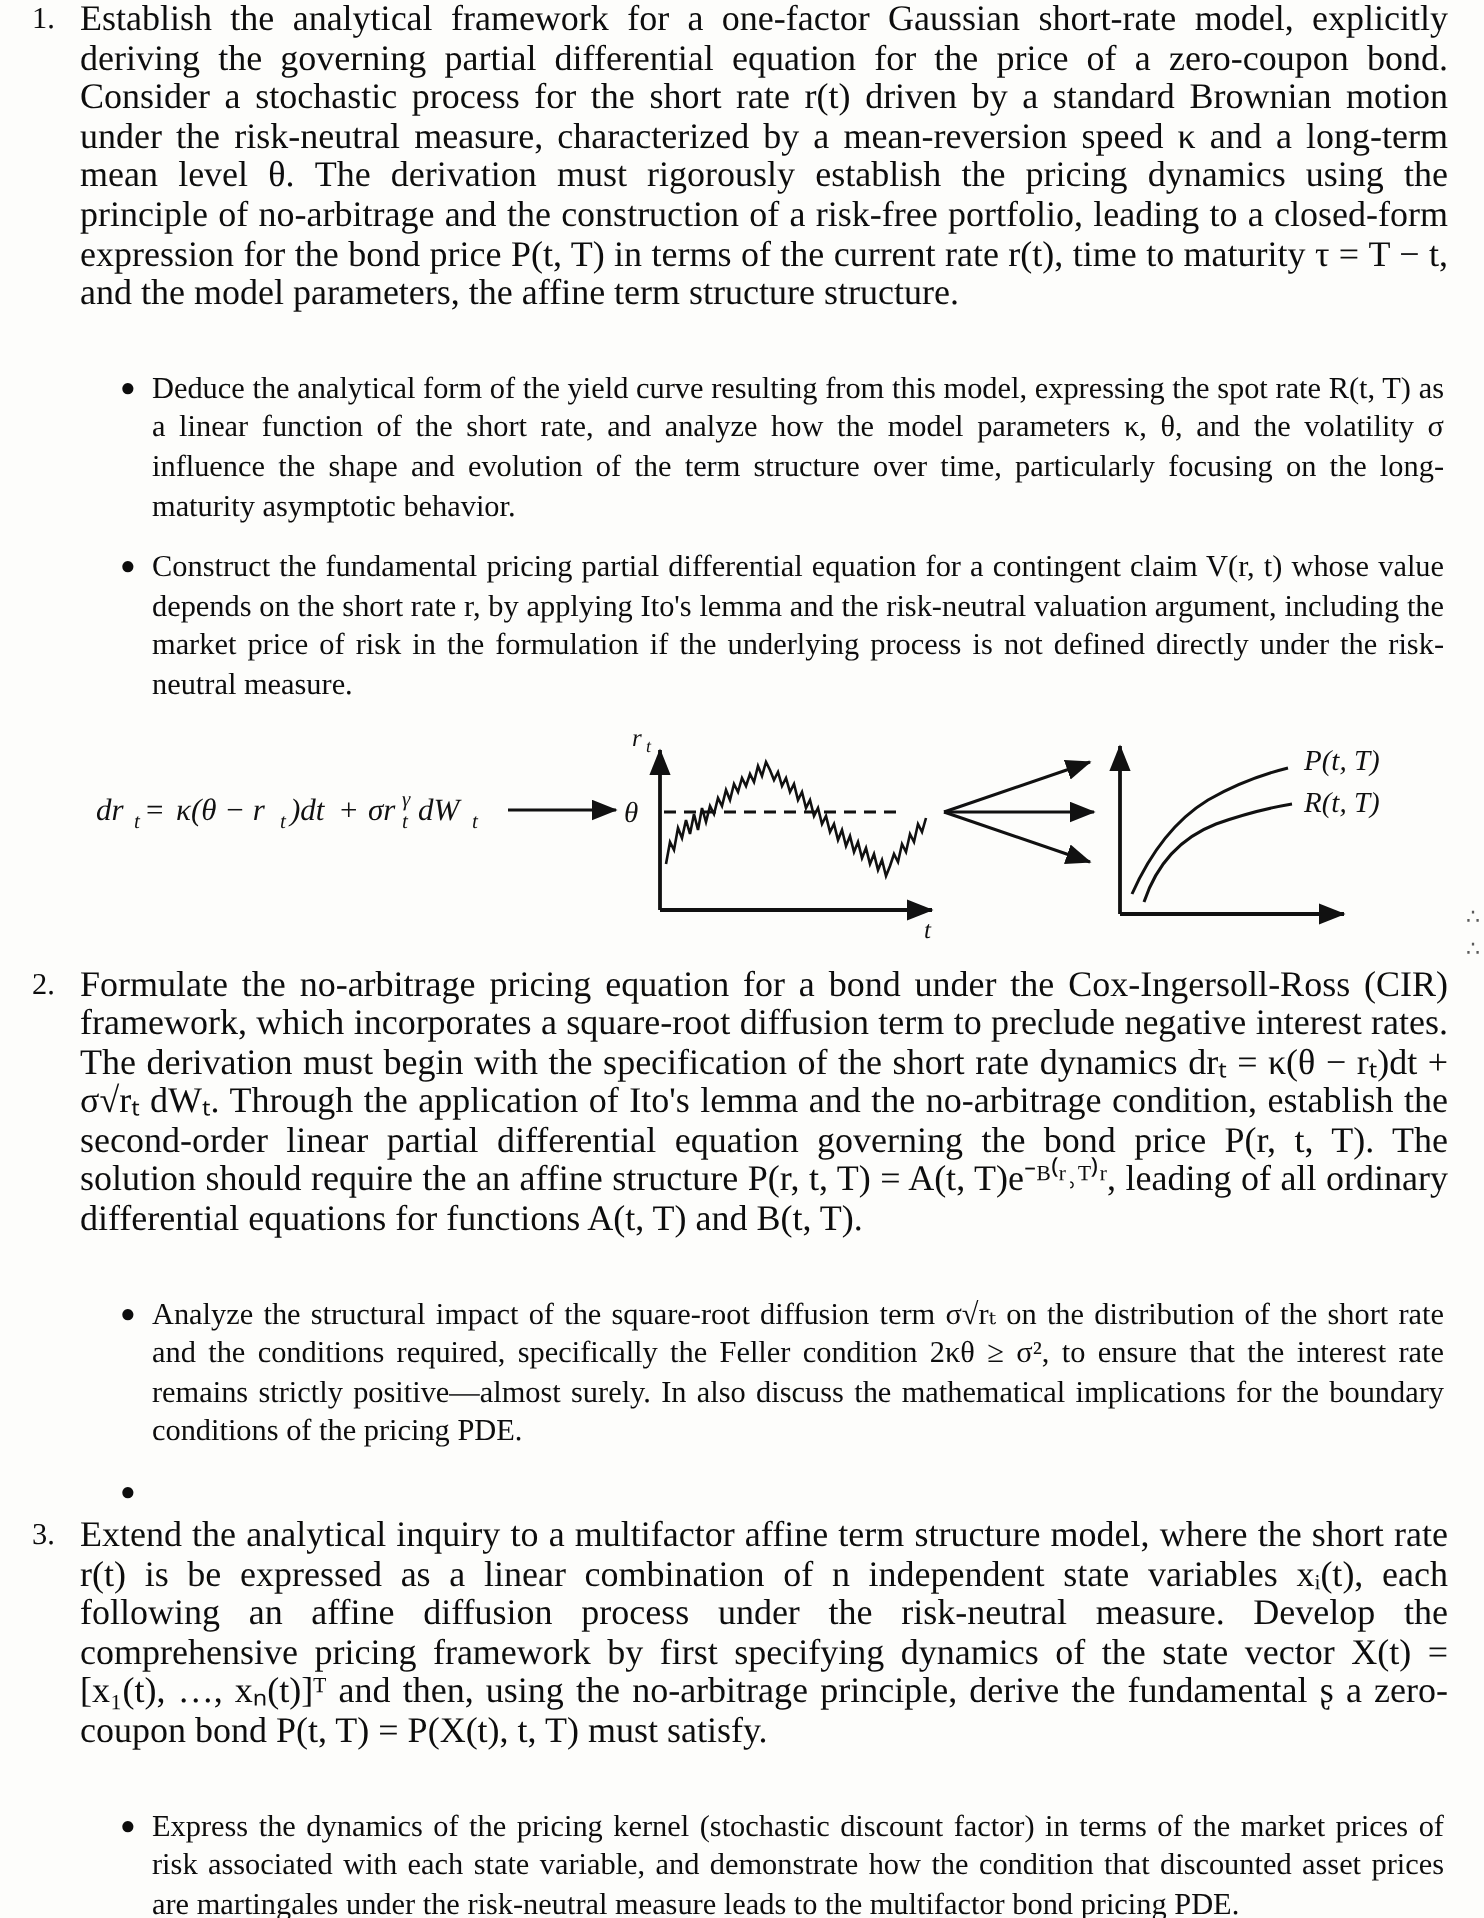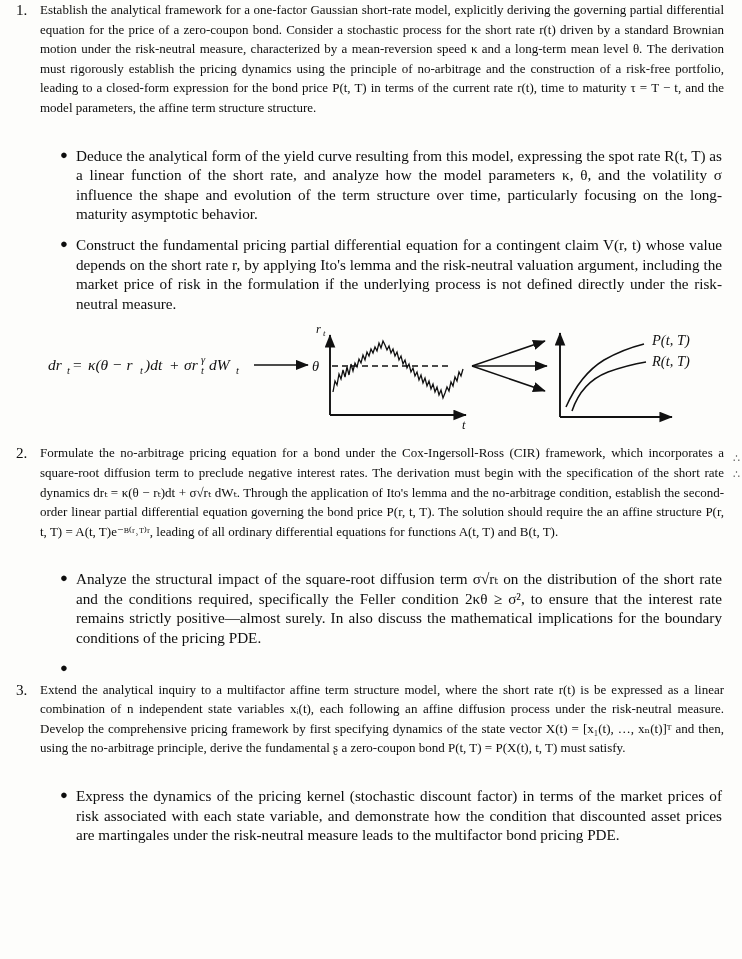--- a/index.html
+++ b/index.html
@@ -32,25 +32,26 @@
     margin: 0;
   }
   .qnum {
     position: absolute;
     left: 16px;
     top: 0;
     font-size: 15.2px;
     line-height: 19.6px;
   }
   .qbody {
-    font-size: 13px;
+    font-size: 18px;
     line-height: 19.6px;
     text-align: justify;
     text-justify: inter-word;
     hyphens: auto;
+    font-family: Liberation Serif, serif;
   }
 
   
   .bullets {
     list-style: none;
     margin: 0;
     padding: 0;
   }
   .bullet {
     position: relative;

